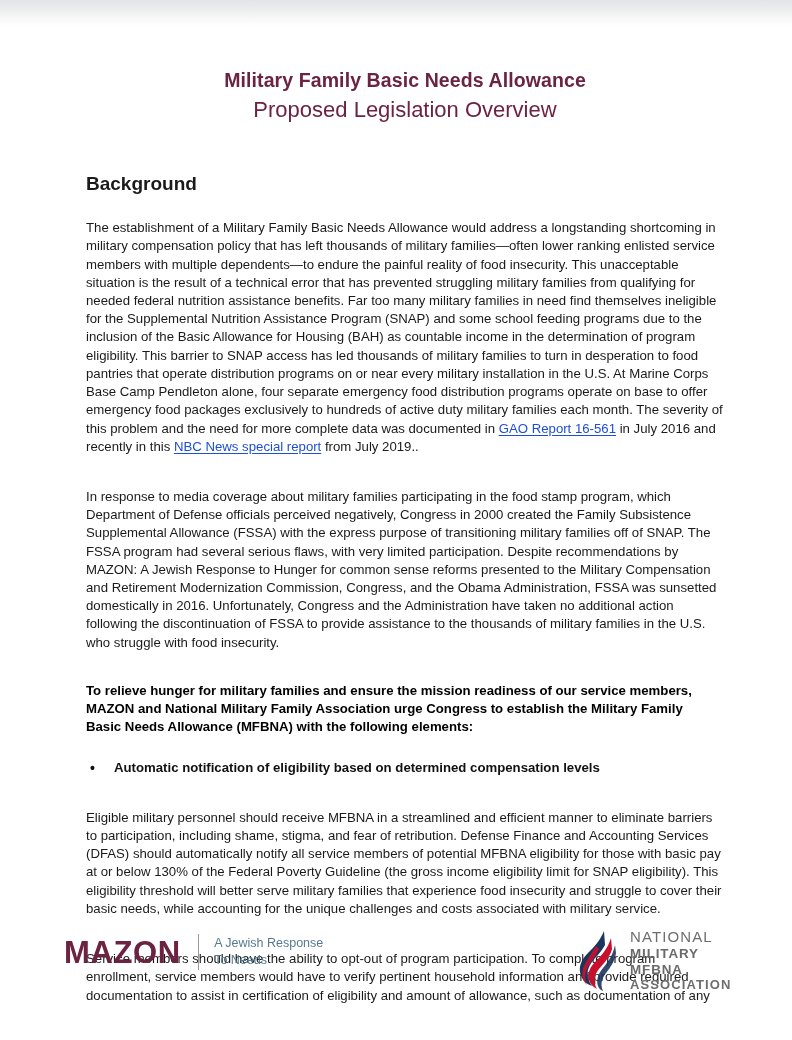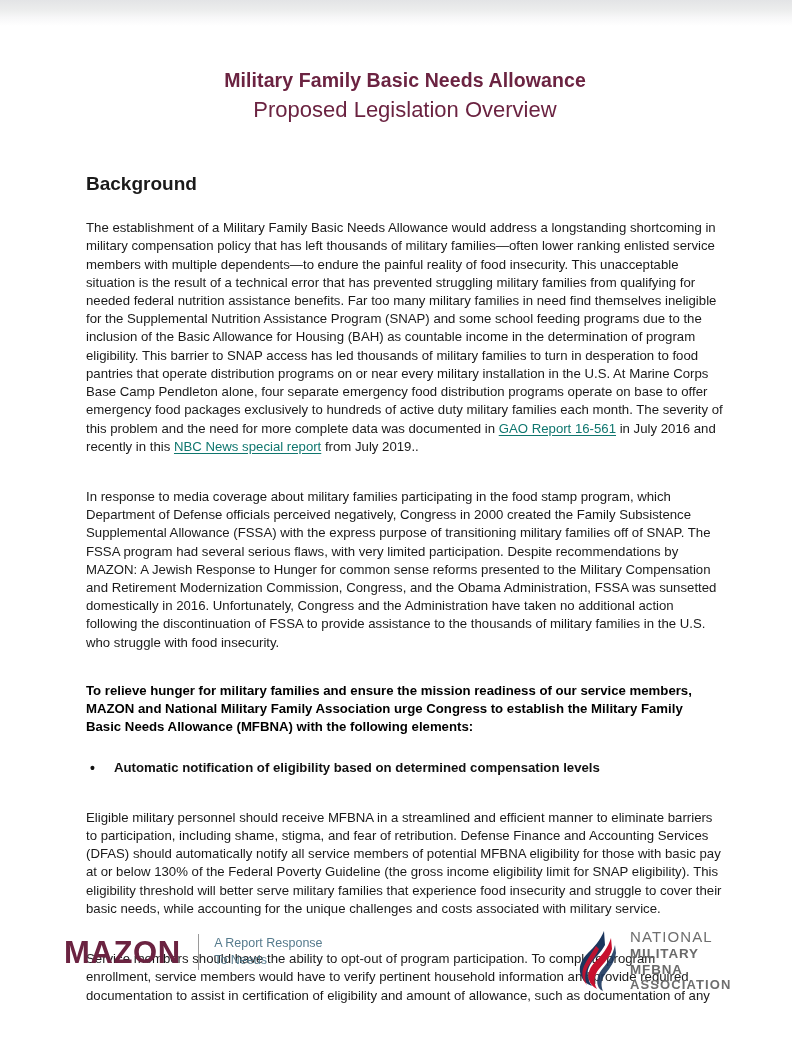--- a/index.html
+++ b/index.html
@@ -96,21 +96,21 @@
   }
   ul.bullet-list li .bullet-dot {
     position: absolute;
     left: 4px;
     top: 0;
     font-size: 14px;
     line-height: 1.3;
   }
 
   a.doc-link {
-    color: #0f766e;
+    color: #1d4ed8;
     text-decoration: underline;
     text-underline-offset: 1.5px;
   }
 
   
   .footer {
     position: absolute;
     left: 12px;
     top: 922px;
     width: 736px;
@@ -213,21 +213,21 @@
     <p class="body-para gap-lg">Service members should have the ability to opt-out of program participation. To complete program enrollment, service members would have to verify pertinent household information and provide required documentation to assist in certification of eligibility and amount of allowance, such as documentation of any</p>
 
   </div>
 
   <div class="footer">
 
     <div class="mazon-logo">
       <div class="mazon-word">MAZON</div>
       <div class="mazon-divider"></div>
       <div class="mazon-tag">
-        <div>A Report Response</div>
+        <div>A Jewish Response</div>
         <div>To Needs</div>
       </div>
     </div>
 
     <div class="nmfa-logo">
       <svg class="nmfa-mark" viewBox="0 0 44 62">
         <path d="M30 2 C26 12, 20 18, 14 24 C8 30, 5 36, 6 43 C7 50, 12 55, 18 57 C13 50, 12 43, 16 36 C20 29, 27 24, 31 16 Z" fill="#1b365d"></path>
         <path d="M37 9 C34 19, 28 26, 22 32 C16 38, 13 44, 15 51 C16 55, 19 58, 23 60 C19 53, 20 46, 25 40 C30 34, 36 28, 38 20 Z" fill="#c8102e"></path>
         <path d="M22 17 C18 24, 13 30, 10 37 C7 44, 8 51, 13 56 C10 49, 11 42, 15 36 C19 30, 23 25, 25 20 Z" fill="#c8102e" opacity="0.92"></path>
         <path d="M41 16 C39 26, 34 33, 29 39 C24 45, 22 51, 24 57 C25 60, 27 61, 29 62 C26 55, 28 49, 32 44 C36 39, 41 32, 42 24 Z" fill="#1b365d" opacity="0.9"></path>

